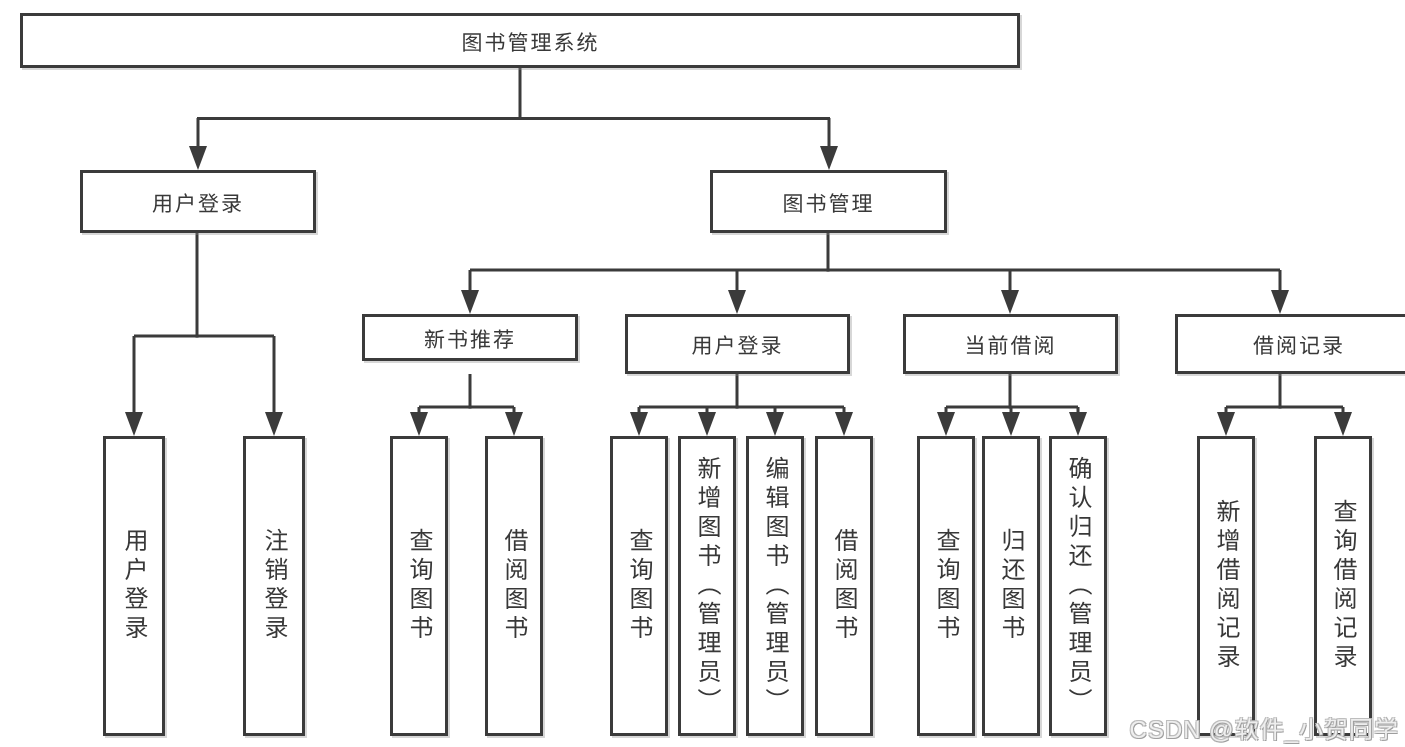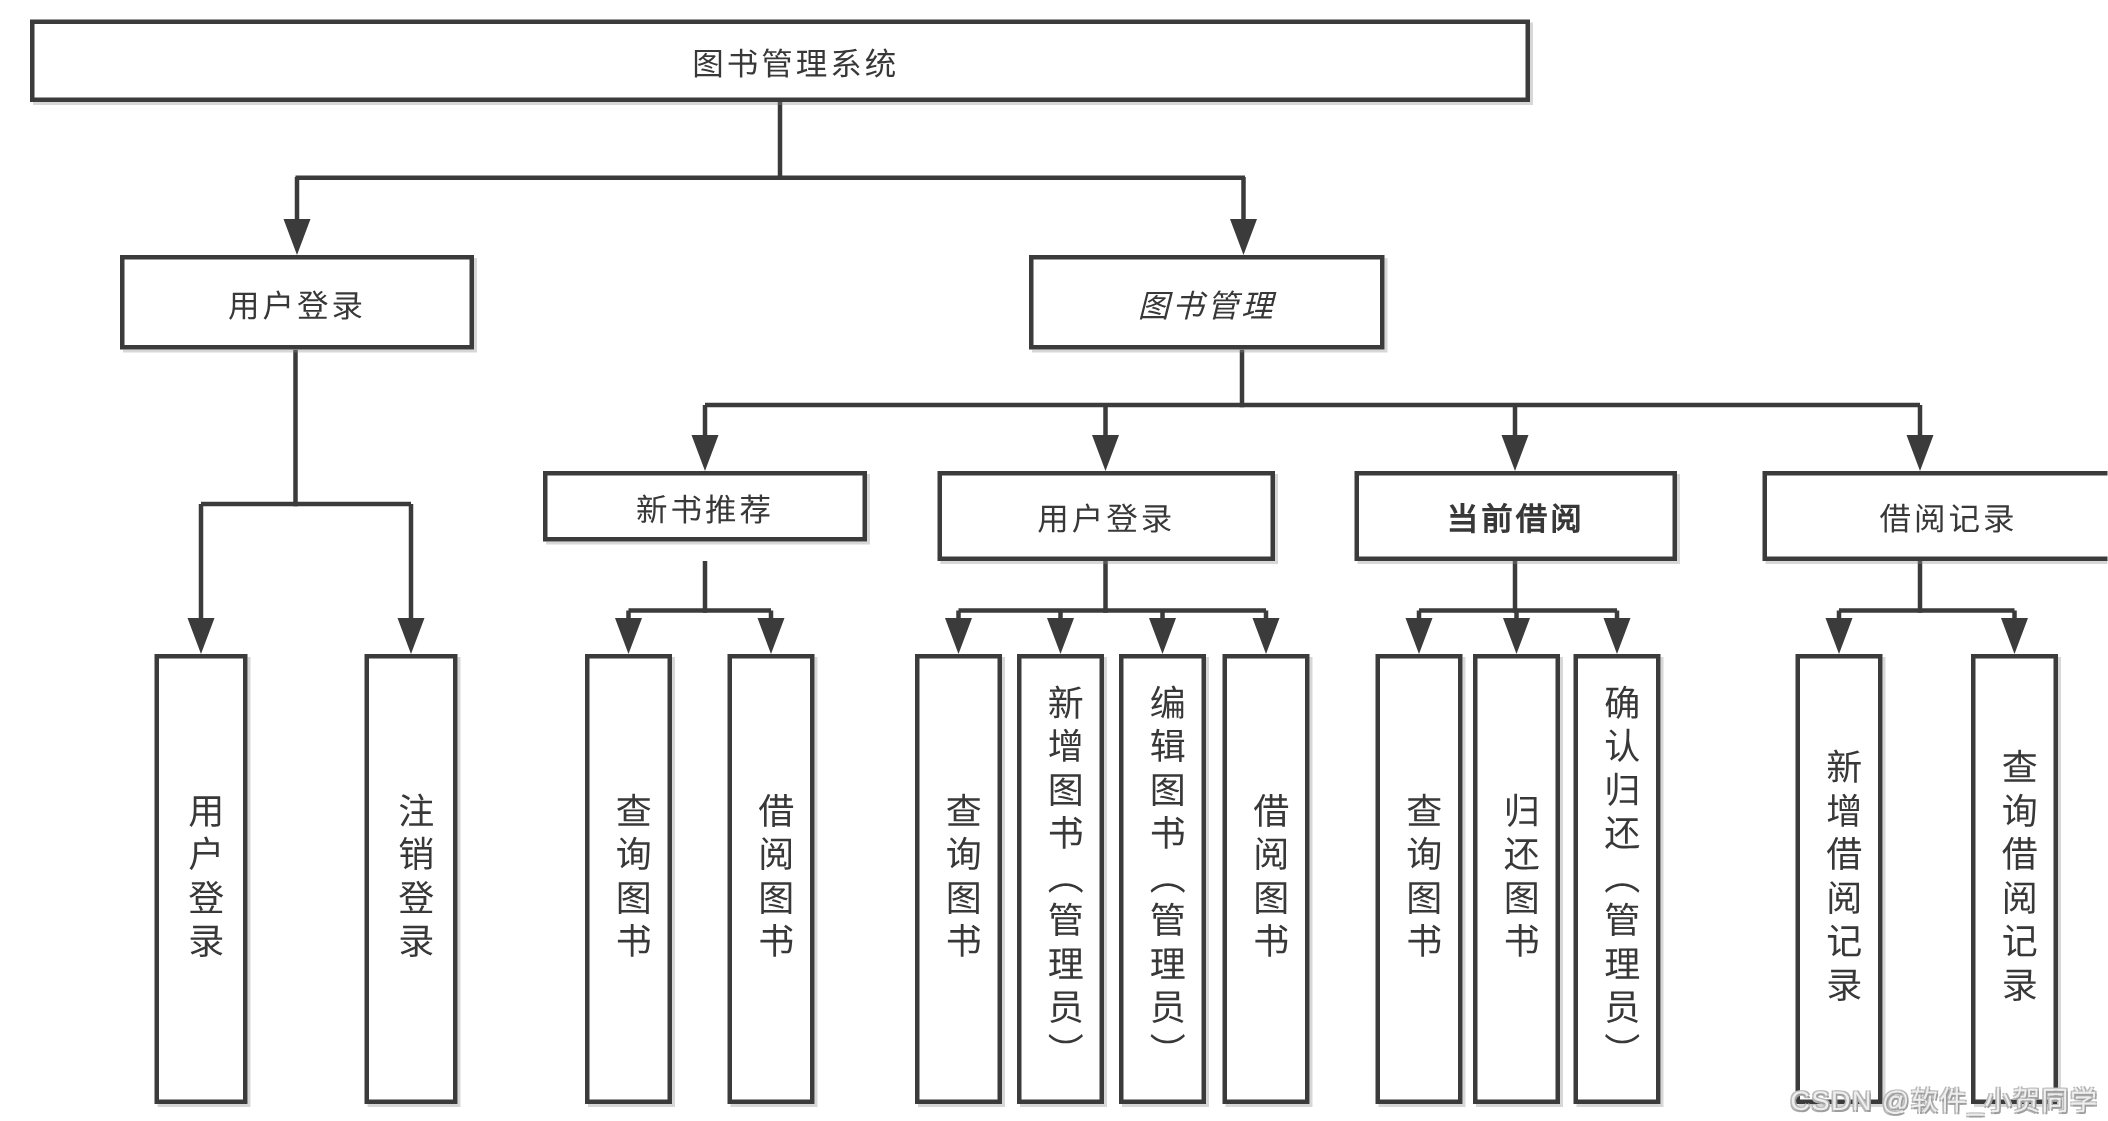--- a/index.html
+++ b/index.html
@@ -18,45 +18,45 @@
   }
   .vbox span{
     writing-mode:vertical-lr;text-orientation:mixed;
     font-size:24px;letter-spacing:5px;line-height:1;
     color:#383838;white-space:nowrap;
   }
   
   .n-root{left:20px;top:13px;width:1000px;height:55px;padding-left:21px;}
   
   .n-user-login{left:80px;top:170px;width:236px;height:63px;}
-  .n-book-mgmt{left:686px;top:170px;width:237px;height:63px;font-style:italic;}
+  .n-book-mgmt{left:710px;top:170px;width:237px;height:63px;}
   
   .n-new-book{left:362px;top:314px;width:216px;height:47px;}
   .n-book-borrow{left:625px;top:314px;width:225px;height:60px;}
-  .n-current-borrow{left:903px;top:314px;width:215px;height:60px;font-weight:bold;}
+  .n-current-borrow{left:903px;top:314px;width:215px;height:60px;}
   .n-borrow-record{left:1175px;top:314px;width:248px;height:60px;}
   
   .vbox{top:436px;height:300px;}
   .n-l4-user-login{left:103px;width:62px;}
   .n-l4-logout{left:243px;width:62px;}
   .n-l4-nb-query{left:390px;width:58px;}
   .n-l4-nb-borrow{left:485px;width:58px;}
   .n-l4-bb-query{left:610px;width:58px;}
   .n-l4-bb-add{left:678px;width:58px;}
   .n-l4-bb-edit{left:746px;width:58px;}
   .n-l4-bb-borrow{left:815px;width:58px;}
   .n-l4-cb-query{left:917px;width:58px;}
   .n-l4-cb-return{left:982px;width:58px;}
   .n-l4-cb-confirm{left:1049px;width:58px;}
   .n-l4-br-add{left:1197px;width:58px;}
   .n-l4-br-query{left:1314px;width:58px;}
   
   .watermark{
     position:absolute;right:6px;bottom:2px;z-index:5;
-    font-size:18px;letter-spacing:1px;color:#eeeeee;
+    font-size:24px;letter-spacing:1px;color:#eeeeee;
     text-shadow:1px 1px 0 #9e9e9e,-1px -1px 0 #bdbdbd,
                 1px -1px 0 #b5b5b5,-1px 1px 0 #b5b5b5;
   }
 </style>
 </head>
 <body>
 
 <svg class="wires" width="1405" height="747" viewBox="0 0 1405 747" fill="none" stroke="#3b3b3b" stroke-width="3">
 
   <g>

